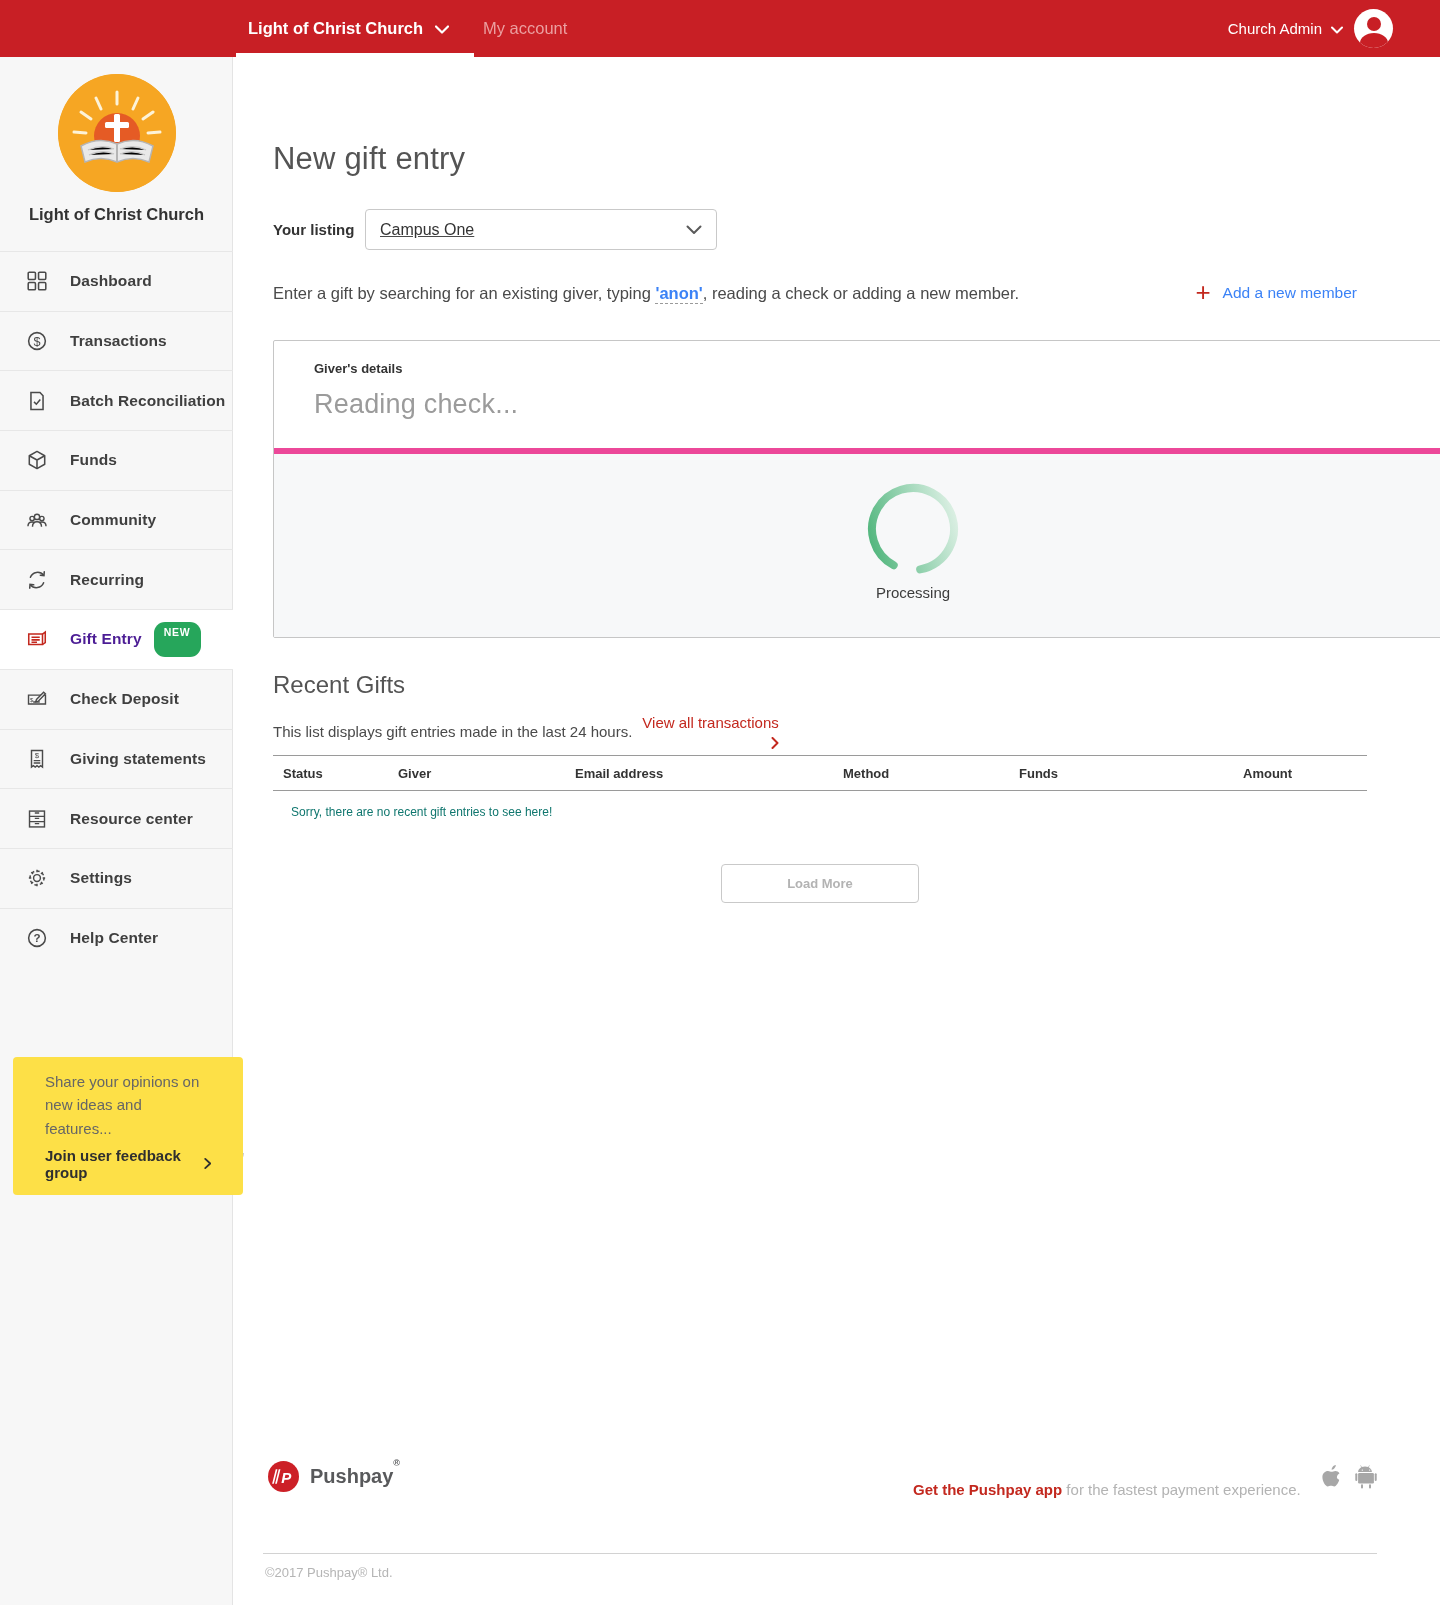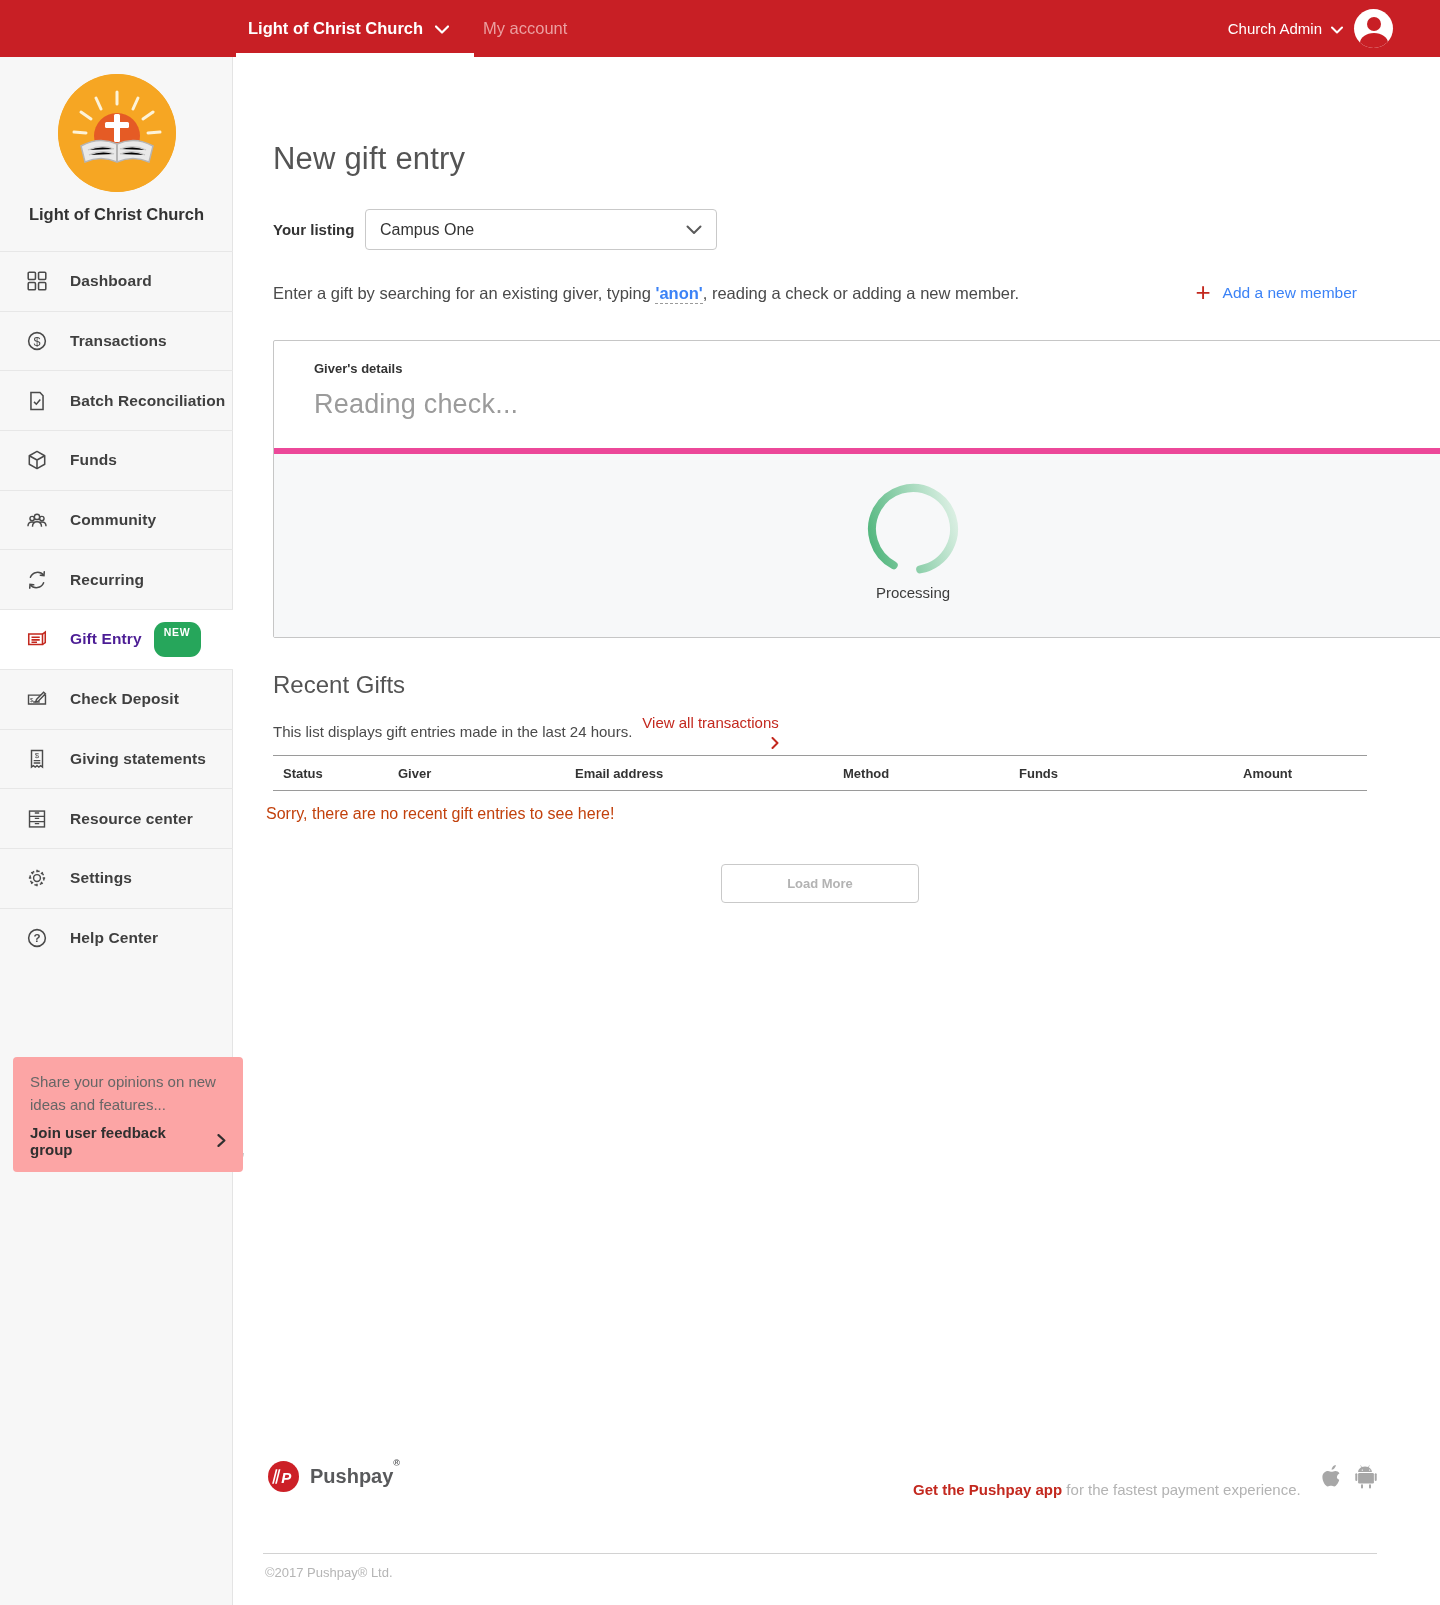--- a/index.html
+++ b/index.html
@@ -27,29 +27,29 @@
   .nav { position:absolute; top:194px; left:0; width:233px; }
   .nav-item { height:59.7px; display:flex; align-items:center; border-top:1px solid #e7e7e7; cursor:pointer; color:#3f3f3f; background:transparent; }
   .nav-item .nicon { width:22px; height:22px; margin-left:26px; flex:0 0 22px; color:#4a4a4a; }
   .nav-item .nlabel { margin-left:22px; font-size:15.5px; font-weight:700; letter-spacing:.1px; }
   .nav-item.active { background:#ffffff; color:#c3281e; }
   .nav-item.active .nicon { color:#c3281e; }
   .nav-item.active .nlabel { color:#4c1d95; }
   .badge-new { margin-left:12px; background:#26a65b; color:#fff; font-size:10.5px; font-weight:700; letter-spacing:.8px; border-radius:11px; padding:4px 10px 19px; }
   .nicon svg { width:100%; height:100%; display:block; }
 
-  .feedback { position:absolute; top:1000px; left:13px; width:230px; background:#fca5a5; border-radius:4px; padding:13px 17px 14px; z-index:11; }
+  .feedback { position:absolute; top:1000px; left:13px; width:230px; background:#fde047; border-radius:4px; padding:13px 32px 14px; z-index:11; }
   .feedback .fb-text { font-size:15px; line-height:1.55; color:#666; }
   .feedback .fb-link { margin-top:7px; font-size:15px; font-weight:700; color:#2f2f2f; cursor:pointer; display:flex; align-items:center; gap:7px; }
   .fb-curl { position:absolute; top:1096px; left:224px; width:20px; height:14px; background:#c9c9c9; border-radius:0 0 100% 0; z-index:10; }
 
   
   .main-title { position:absolute; top:141px; left:273px; font-size:31px; font-weight:400; color:#545454; letter-spacing:.2px; }
   .listing-label { position:absolute; top:221px; left:273px; font-size:15px; font-weight:700; color:#333; }
-  .listing-select { position:absolute; top:209px; left:365px; width:352px; height:41px; border:1px solid #c9c9c9; border-radius:4px; background:#fff; display:flex; align-items:center; justify-content:space-between; padding:0 14px; cursor:pointer; }
+  .listing-select { position:absolute; top:209px; left:365px; width:352px; height:41px; border:1px solid #c9c9c9; border-radius:4px; background:#fff; display:flex; align-items:center; justify-content:space-between; padding:0 14px; cursor:pointer;text-decoration:underline; }
   .listing-select .sel-val { font-size:16px; color:#333; }
 
   .instruction { position:absolute; top:284px; left:273px; font-size:16.5px; color:#4a4a4a; }
   .instruction .hl { font-weight:700; color:#3b82f6; border-bottom:1px dashed #9a9a9a; padding-bottom:1px; }
   .add-member { position:absolute; top:281px; right:83px; display:flex; align-items:center; gap:12px; cursor:pointer; }
   .add-member .plus { color:#c3281e; font-size:26px; font-weight:300; line-height:1; margin-top:-2px; }
   .add-member .am-label { color:#3b82f6; font-size:15.5px; }
 
   .giver-card { position:absolute; top:340px; left:273px; width:1280px; height:298px; border:1px solid #c6c6c6; border-radius:2px; background:#fff; }
   .giver-top { height:107px; padding:20px 40px 0; }
@@ -60,21 +60,21 @@
   .processing { position:absolute; left:0; width:100%; top:130px; text-align:center; font-size:15px; color:#3c3c3c; }
 
   .recent-title { position:absolute; top:671px; left:273px; font-size:24px; font-weight:400; color:#545454; }
   .recent-desc { position:absolute; top:714px; left:273px; font-size:15px; color:#4a4a4a; display:flex; align-items:center; }
   .recent-desc .view-all { color:#c3281e; margin-left:10px; cursor:pointer; display:flex; align-items:flex-end; gap:6px;flex-direction:column; }
 
   .gifts-table-head { position:absolute; top:755px; left:273px; width:1094px; height:36px;
     border-top:1px solid #9a9a9a; border-bottom:1px solid #9a9a9a;
     display:grid; grid-template-columns:115px 177px 268px 176px 224px 1fr; align-items:center; padding-left:10px; }
   .gifts-table-head .th { font-size:13px; font-weight:700; color:#333; }
-  .empty-msg { position:absolute; top:805px; left:266px; font-size:16px; color:#c2410c; }
+  .empty-msg { position:absolute; top:805px; left:291px; font-size:12px; color:#0f766e; }
   .load-more { position:absolute; top:864px; left:721px; width:198px; height:39px; border:1px solid #c9c9c9; border-radius:4px; background:#fff; display:flex; align-items:center; justify-content:center; font-size:13px; font-weight:700; color:#b3b3b3; cursor:pointer; }
 
   
   .pp-logo { position:absolute; top:1461px; left:268px; display:flex; align-items:center; gap:11px; }
   .pp-name { font-size:20px; font-weight:700; color:#58595b; }
   .pp-reg { font-size:9px; color:#58595b; vertical-align:top; position:relative; top:-7px; }
   .get-app { position:absolute; top:1481px; left:913px; font-size:15px; color:#b3b3b3; }
   .get-app .ga-link { color:#c3281e; font-weight:700; cursor:pointer; }
   .store-icons { position:absolute; top:1465px; left:1320px; display:flex; gap:13px; color:#a7a7a7; }
   .store-icons svg { display:block; }

